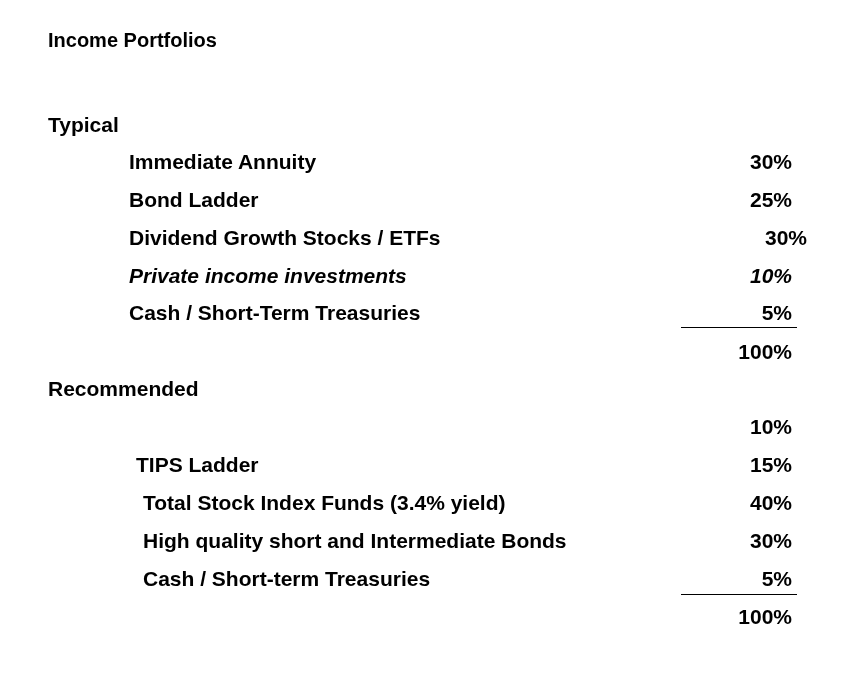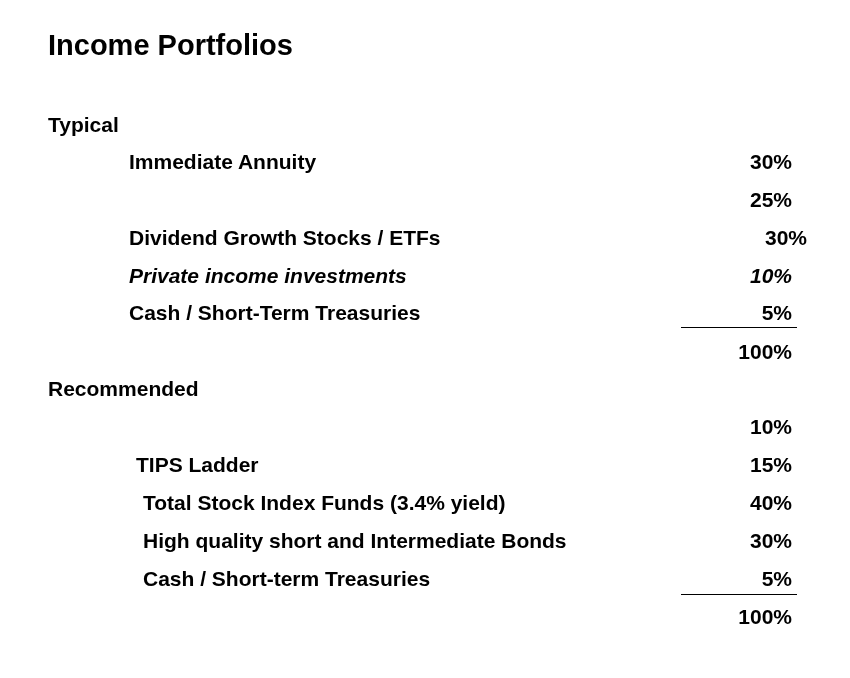--- a/index.html
+++ b/index.html
@@ -1,36 +1,37 @@
 <!DOCTYPE html>
 <html><head>
 <meta charset="utf-8">
 <style>
   html, body { margin:0; padding:0; background:#ffffff; }
   body { width:850px; height:678px; position:relative; overflow:hidden;
          font-family:"Liberation Sans", "DejaVu Sans", sans-serif; color:#000; font-weight:bold; }
-  .title { position:absolute; left:48px; top:29px; font-size:29px; }
+  .title { position:absolute; left:48px; top:29px; font-size:20px; }
   .section { position:absolute; left:48px; font-size:21px; }
   .row { position:absolute; left:0; width:850px; height:26px; font-size:21px; }
   .row .label { position:absolute; white-space:nowrap; }
   .row .val { position:absolute; right:58px; text-align:center; }
   .rule { position:absolute; left:681px; width:116px; height:0; border-top:1.5px solid #000; }
 </style>
 </head>
 <body>
 
 <div class="title">Income Portfolios</div>
 
 <div class="section" style="top:113px;">Typical</div>
 
 <div class="row" style="top:150px;">
   <span class="label" style="left:129px;">Immediate Annuity</span>
   <span class="val">30%</span>
 </div>
 <div class="row" style="top:188px;">
+  <span class="label" style="left:129px;">Bond Ladder</span>
   <span class="val">25%</span>
 </div>
 <div class="row" style="top:226px;padding-left:15px;">
   <span class="label" style="left:129px;">Dividend Growth Stocks / ETFs</span>
   <span class="val">30%</span>
 </div>
 <div class="row" style="top:264px;font-style:italic;">
   <span class="label" style="left:129px;">Private income investments</span>
   <span class="val">10%</span>
 </div>

